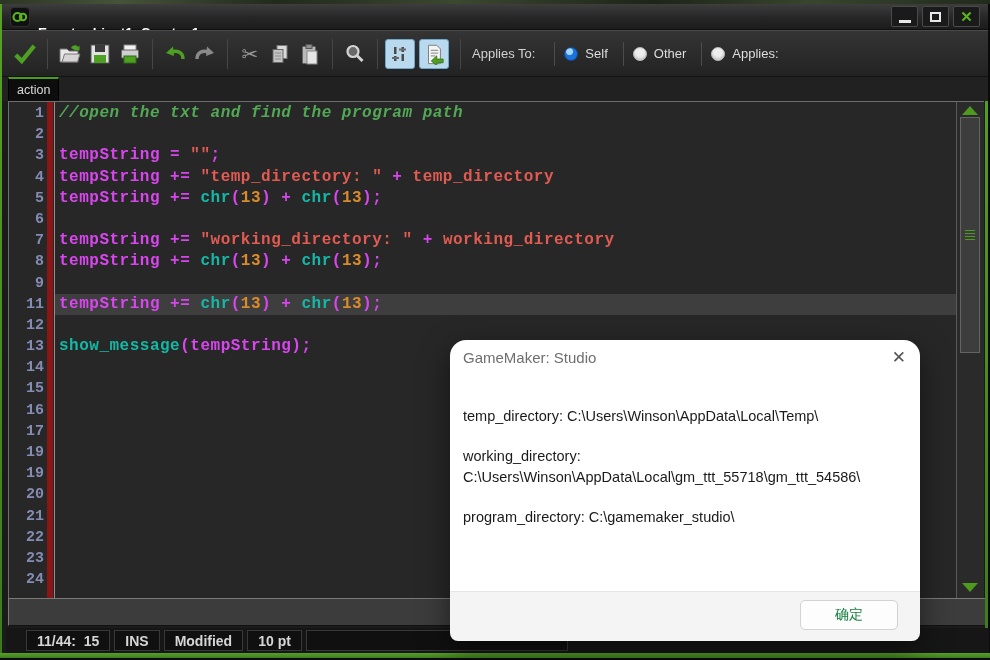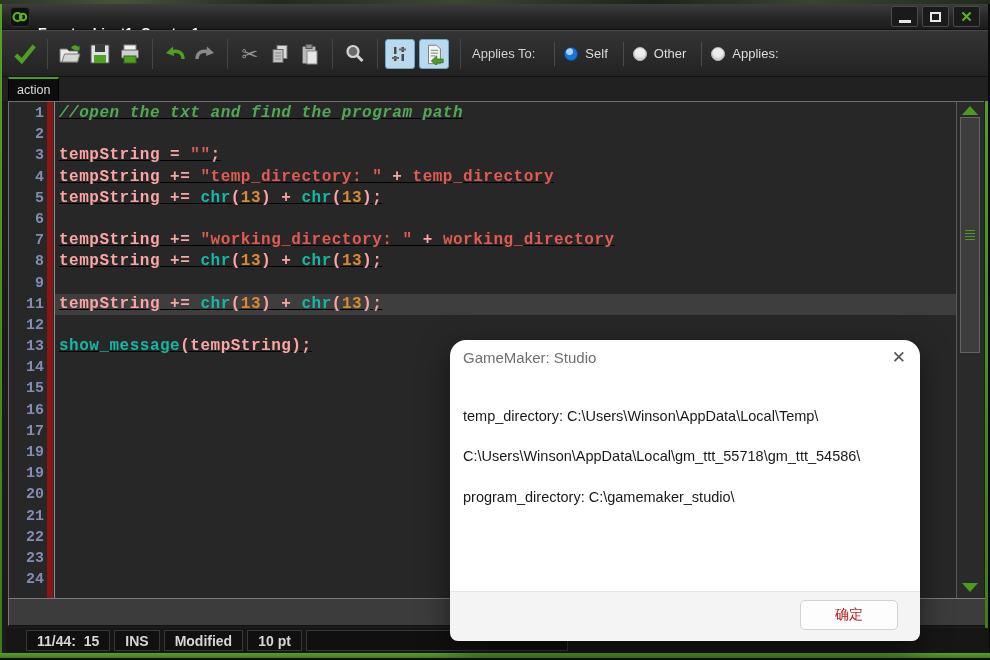--- a/index.html
+++ b/index.html
@@ -54,23 +54,23 @@
   .editor { position:absolute; left:8px; top:101px; width:948px; height:497px; background:#272727;
     border-top:1px solid #6e6e6e; border-left:1px solid #6e6e6e; overflow:hidden; }
   .gutter-red { position:absolute; left:38px; top:0; width:6px; height:497px; background:#8a1515; }
   .gutter-line { position:absolute; left:45px; top:0; width:1px; height:497px; background:#8f8f8f; }
   .code-lines { position:absolute; left:0; top:1px; width:948px; }
   .code-row { position:relative; height:21.2px; white-space:pre; }
   .code-row.current::before { content:''; position:absolute; left:46px; right:0; top:0; bottom:0; background:#3e3e3e; }
   .ln { position:absolute; left:0; width:35px; text-align:right; color:#848cb4;
     font-family:"Liberation Mono", monospace; font-weight:bold; font-size:15px; line-height:21.2px; }
   .code-text { position:absolute; left:50px; font-family:"Liberation Mono", monospace; font-weight:bold;
-    font-size:16px; letter-spacing:0.5px; line-height:21.2px;text-decoration:underline; }
+    font-size:16px; letter-spacing:0.5px; line-height:21.2px; }
   .tok-comment { color:#53a856; font-style:italic; }
-  .tok-plain { color:#fca5a5; }
+  .tok-plain { color:#d946ef; }
   .tok-string { color:#e25b52; }
   .tok-var { color:#e25b52; }
   .tok-func { color:#14b8a6; }
   .tok-num { color:#d98a2b; }
 
   
   .vscroll { position:absolute; left:956px; top:101px; width:28px; height:497px; background:#2a2a2a;
     border-left:1px solid #5a5a5a; border-top:1px solid #6e6e6e; }
   .arrow-up { position:absolute; left:5px; top:4px; width:0; height:0;
     border-left:8px solid transparent; border-right:8px solid transparent; border-bottom:9px solid #4e9a1e; }
@@ -94,21 +94,21 @@
   
   .dialog { position:absolute; left:450px; top:340px; width:470px; height:301px; background:#ffffff;
     border-radius:16px; box-shadow:0 10px 30px rgba(0,0,0,0.5); z-index:50; }
   .dlg-title { position:absolute; left:13px; top:9px; color:#6f6f6f; font-size:15px; }
   .dlg-close { position:absolute; right:14px; top:7px; color:#555; font-size:17px; font-weight:300; cursor:default; }
   .dlg-body { position:absolute; left:13px; top:66px; width:440px; }
   .dlg-line { color:#1a1a1a; font-size:14.5px; line-height:20.2px; white-space:pre; }
   .dlg-footer { position:absolute; left:0; top:251px; width:470px; height:50px; background:#f4f4f4;
     border-top:1px solid #e6e6e6; border-radius:0 0 8px 8px; }
   .dlg-ok { position:absolute; right:22px; top:8px; width:98px; height:30px; background:#fdfdfd;
-    border:1px solid #d2d2d2; border-radius:5px; color:#b91c1c; font-size:14px;
+    border:1px solid #d2d2d2; border-radius:5px; color:#15803d; font-size:14px;
     display:flex; align-items:center; justify-content:center; font-family:"Liberation Sans", sans-serif; }
 </style>
 </head>
 <body>
 
 <div class="window">
   <div class="top-strip"></div>
   <div class="border-left"></div>
   <div class="border-right"></div>
   <div class="border-right-edge"></div>
@@ -297,20 +297,21 @@
     <div class="sb-panel">10 pt</div>
     <div class="sb-panel empty"></div>
   </div>
 
   <div class="dialog">
     <div class="dlg-title">GameMaker: Studio</div>
     <div class="dlg-close">✕</div>
     <div class="dlg-body">
         <div class="dlg-line">temp_directory: C:\Users\Winson\AppData\Local\Temp\</div>
         <div class="dlg-line">&nbsp;</div>
+        <div class="dlg-line">working_directory:</div>
         <div class="dlg-line">C:\Users\Winson\AppData\Local\gm_ttt_55718\gm_ttt_54586\</div>
         <div class="dlg-line">&nbsp;</div>
         <div class="dlg-line">program_directory: C:\gamemaker_studio\</div>
       </div>
     <div class="dlg-footer">
       <div class="dlg-ok">确定</div>
     </div>
   </div>
 </div>
 

